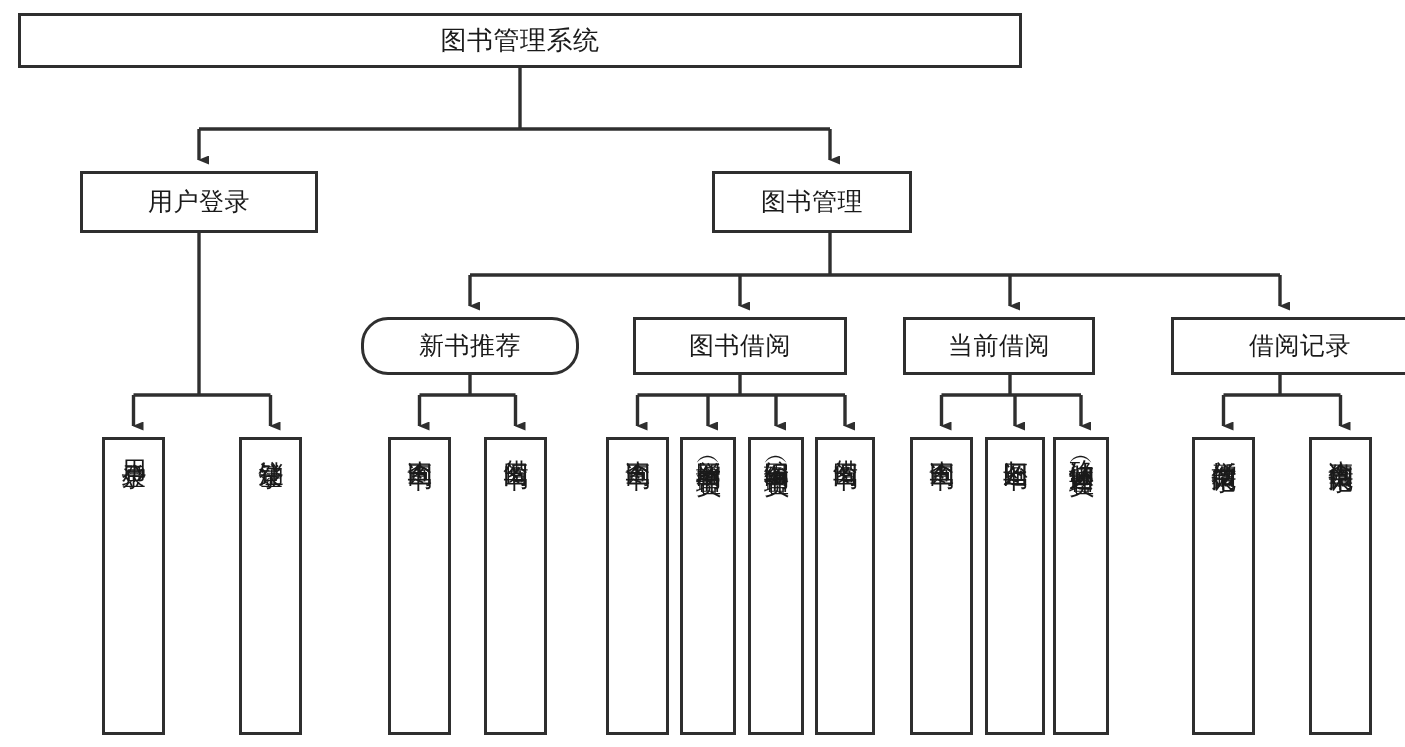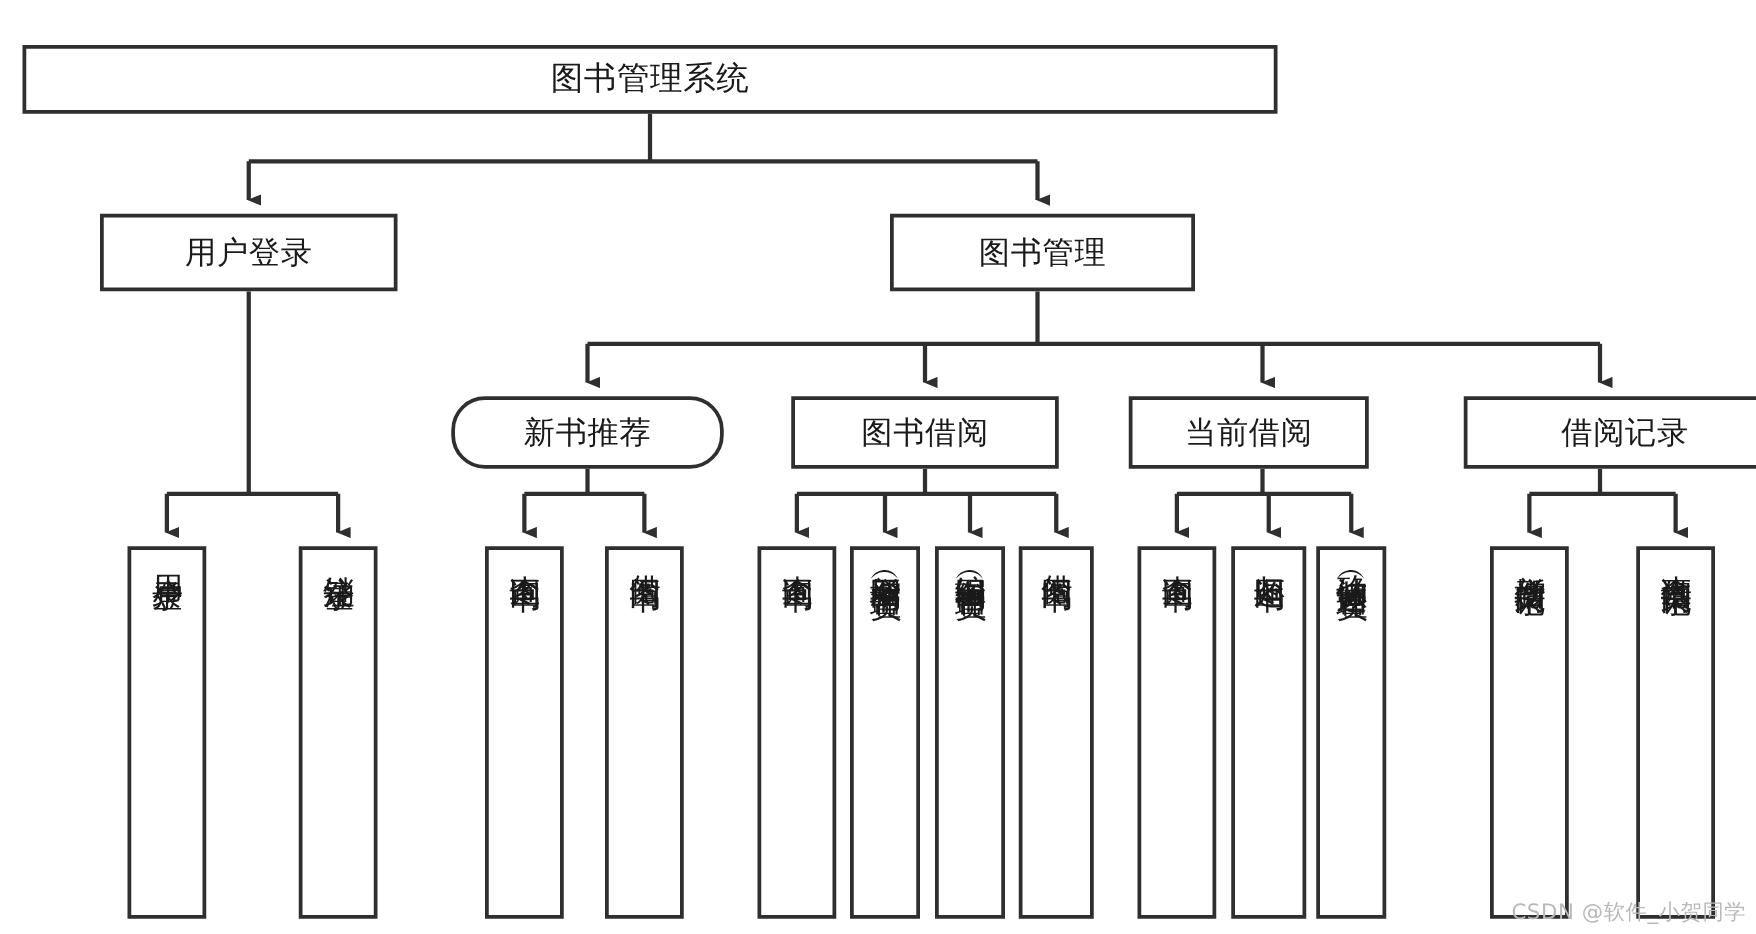--- a/index.html
+++ b/index.html
@@ -110,27 +110,27 @@
         <line x1="1015" y1="395" x2="1015" y2="426" marker-end="url(#arrowhead)"></line>
         <line x1="1081" y1="395" x2="1081" y2="426" marker-end="url(#arrowhead)"></line>
         <line x1="1280" y1="375" x2="1280" y2="395"></line>
         <line x1="1223.5" y1="395" x2="1340.5" y2="395"></line>
         <line x1="1223.5" y1="395" x2="1223.5" y2="426" marker-end="url(#arrowhead)"></line>
         <line x1="1340.5" y1="395" x2="1340.5" y2="426" marker-end="url(#arrowhead)"></line>
       </g>
   </svg>
 
   <div id="node-layer">
-      <div class="node node-horizontal node-root" style="left: 18px; top: 13px; width: 1004px; height: 55px; margin-top: 23px;">
+      <div class="node node-horizontal node-root" style="left: 18px; top: 13px; width: 1004px; height: 55px;">
         <span class="lbl">图书管理系统</span>
       </div>
       <div class="node node-horizontal" style="left: 80px; top: 171px; width: 238px; height: 62px;">
         <span class="lbl">用户登录</span>
       </div>
-      <div class="node node-horizontal" style="left: 712px; top: 171px; width: 244px; height: 62px;">
+      <div class="node node-horizontal" style="left: 712px; top: 171px; width: 200px; height: 62px;">
         <span class="lbl">图书管理</span>
       </div>
       <div class="node node-horizontal" style="left: 361px; top: 317px; width: 218px; height: 58px; border-radius: 27px;">
         <span class="lbl">新书推荐</span>
       </div>
       <div class="node node-horizontal" style="left: 633px; top: 317px; width: 214px; height: 58px;">
         <span class="lbl">图书借阅</span>
       </div>
       <div class="node node-horizontal" style="left: 903px; top: 317px; width: 192px; height: 58px;">
         <span class="lbl">当前借阅</span>
@@ -172,14 +172,13 @@
         <span class="lbl">确认归还（管理员）</span>
       </div>
       <div class="node node-vertical" style="left: 1192px; top: 437px; width: 63px; height: 298px;">
         <span class="lbl">新增借阅记录</span>
       </div>
       <div class="node node-vertical" style="left: 1309px; top: 437px; width: 63px; height: 298px;">
         <span class="lbl">查询借阅记录</span>
       </div>
     </div>
 
-  <div class="watermark">CSDN @软件_小贺同学</div>
 </div>
 
 </body></html>

